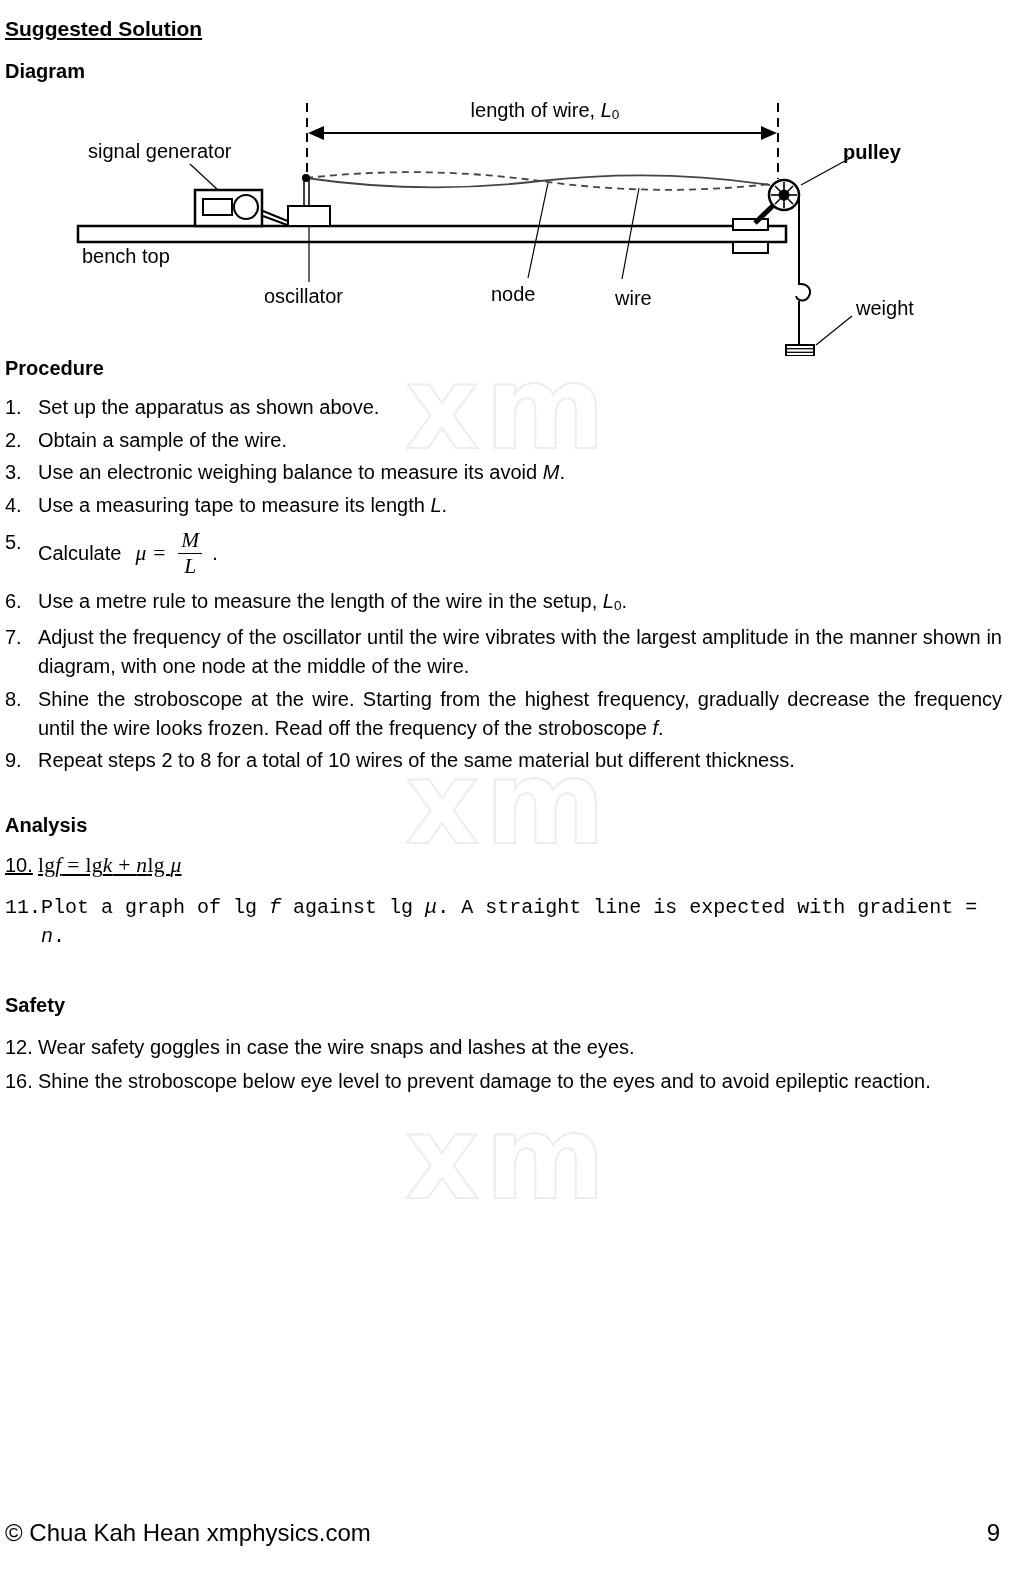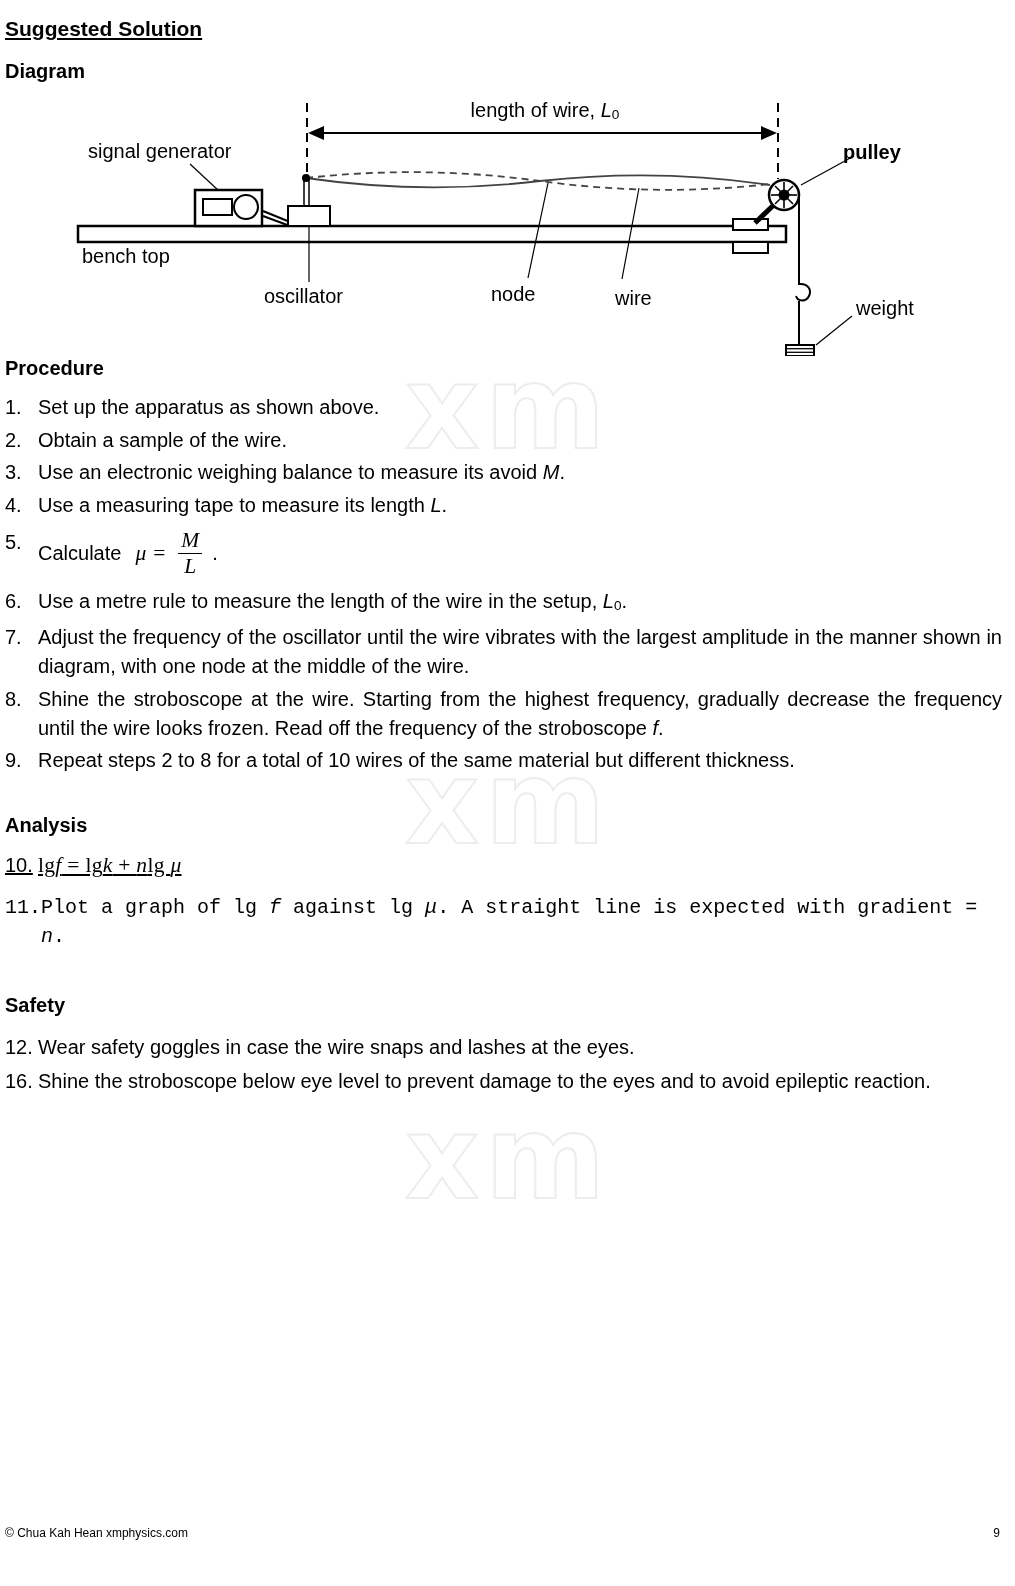--- a/index.html
+++ b/index.html
@@ -28,21 +28,21 @@
   .mu{margin-left:14px;}
   .eqsign{margin:0 7px;}
   .frac{display:inline-flex;flex-direction:column;align-items:center;margin:0 3px;}
   .frac span{line-height:25px;padding:0 6px;}
   .fden{border-top:1.6px solid #000;}
   .period{margin-left:4px;}
   .sect-gap-a{margin-top:38px;}
   .sect-gap-s{margin-top:42px;}
   .after-h{margin-top:14px;text-decoration:underline;}
   .eqn{font-family:"Liberation Serif",serif;font-size:21.5px;letter-spacing:0.3px;}
-  .footer{position:absolute;top:1521px;left:5px;right:15px;display:flex;justify-content:space-between;font-size:12px;line-height:24px;z-index:1;}
+  .footer{position:absolute;top:1521px;left:5px;right:15px;display:flex;justify-content:space-between;font-size:24px;line-height:24px;z-index:1;}
 </style>
 </head>
 <body>
 
 <div class="page">
 
   <svg class="wm" style="top:350px" width="230" height="120" viewBox="0 0 230 120">
     <text x="5" y="98" font-family="DejaVu Sans, sans-serif" font-size="115" font-weight="bold" fill="none" stroke="#ededed" stroke-width="2" letter-spacing="6">xm</text>
   </svg>
   <svg class="wm" style="top:745px" width="230" height="120" viewBox="0 0 230 120">

